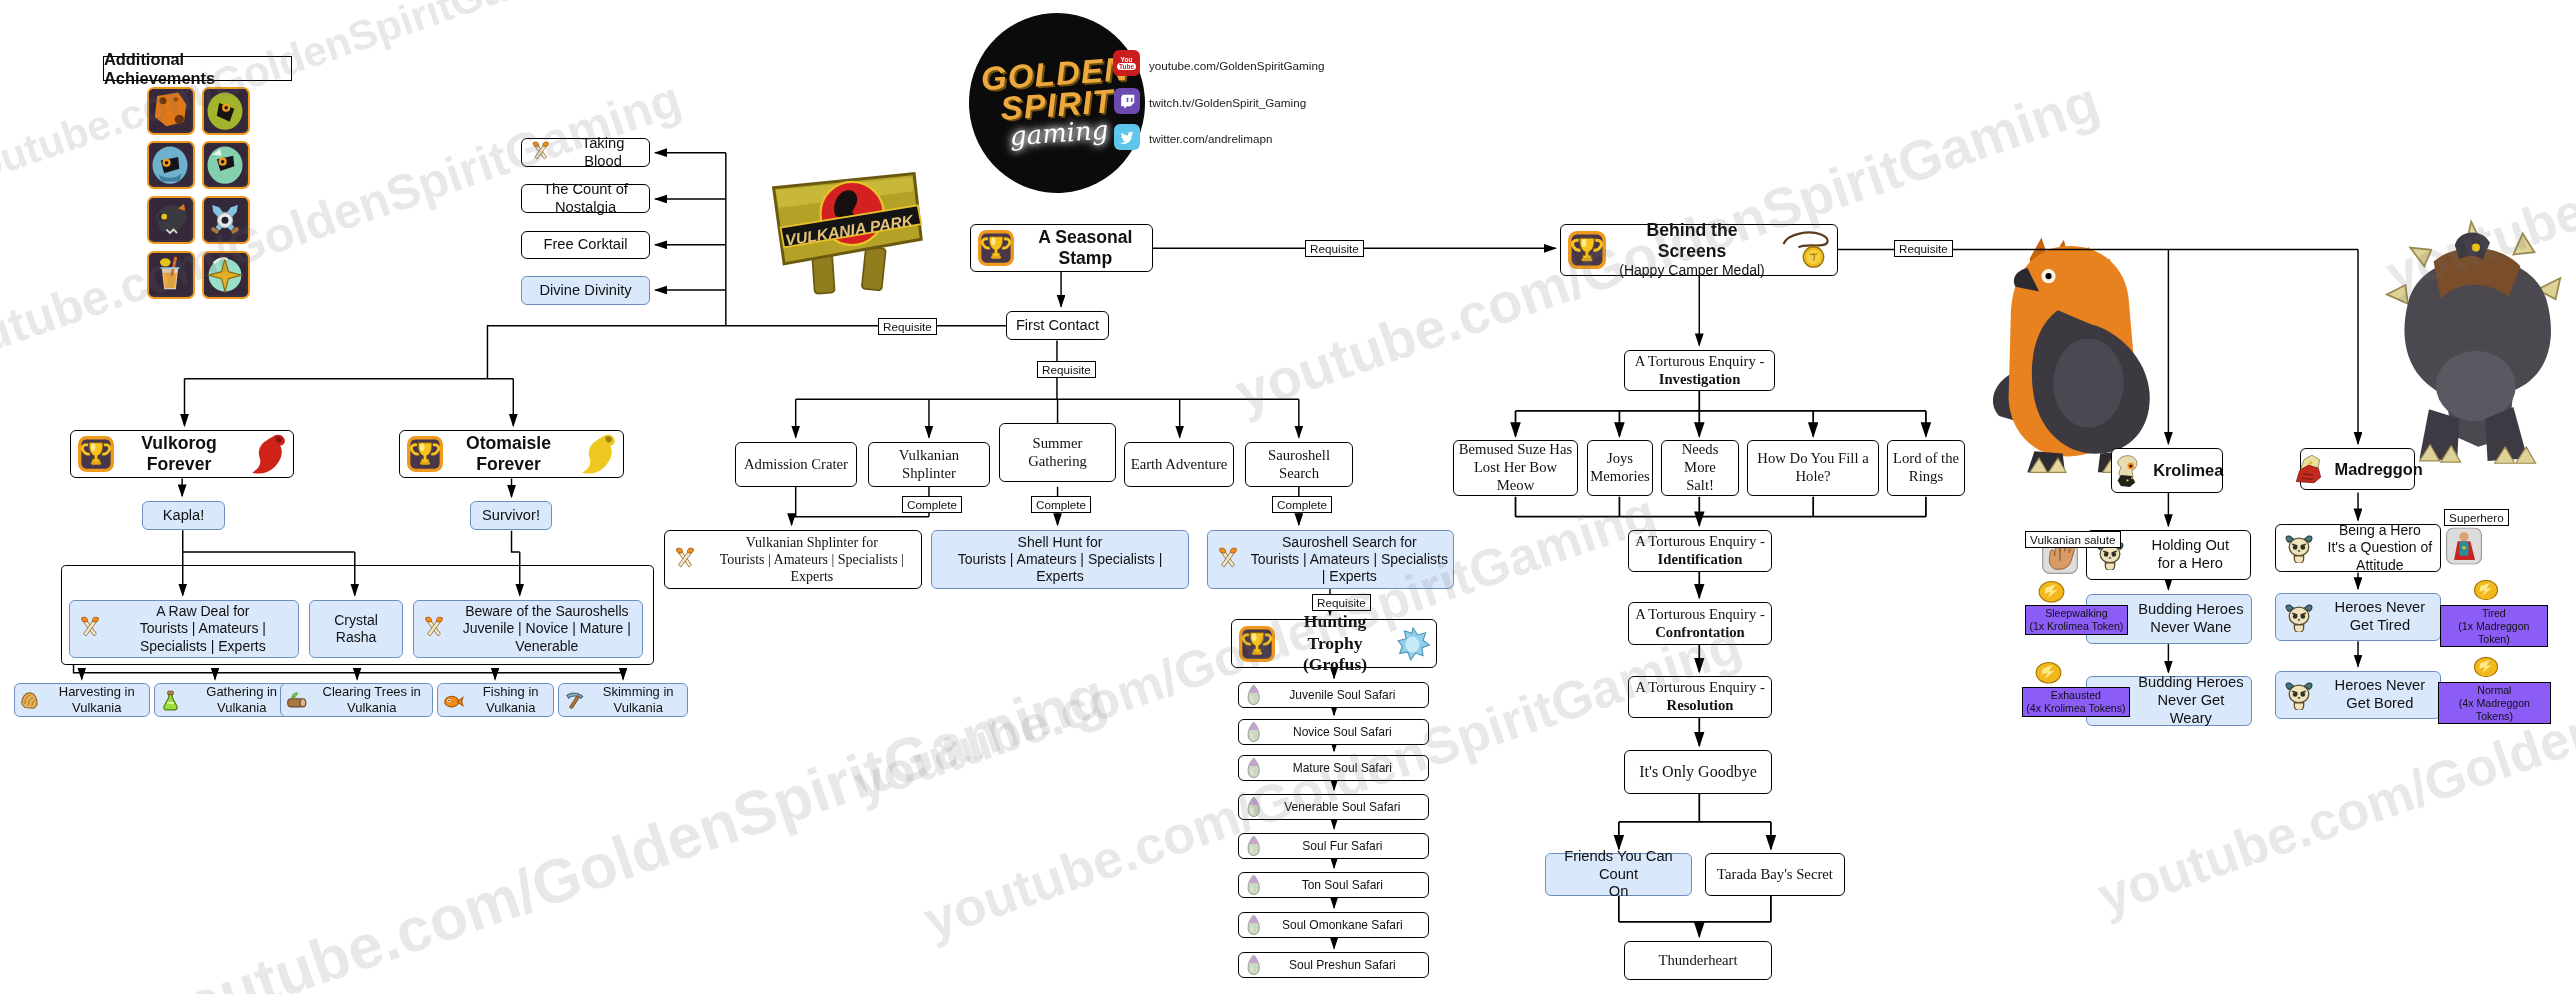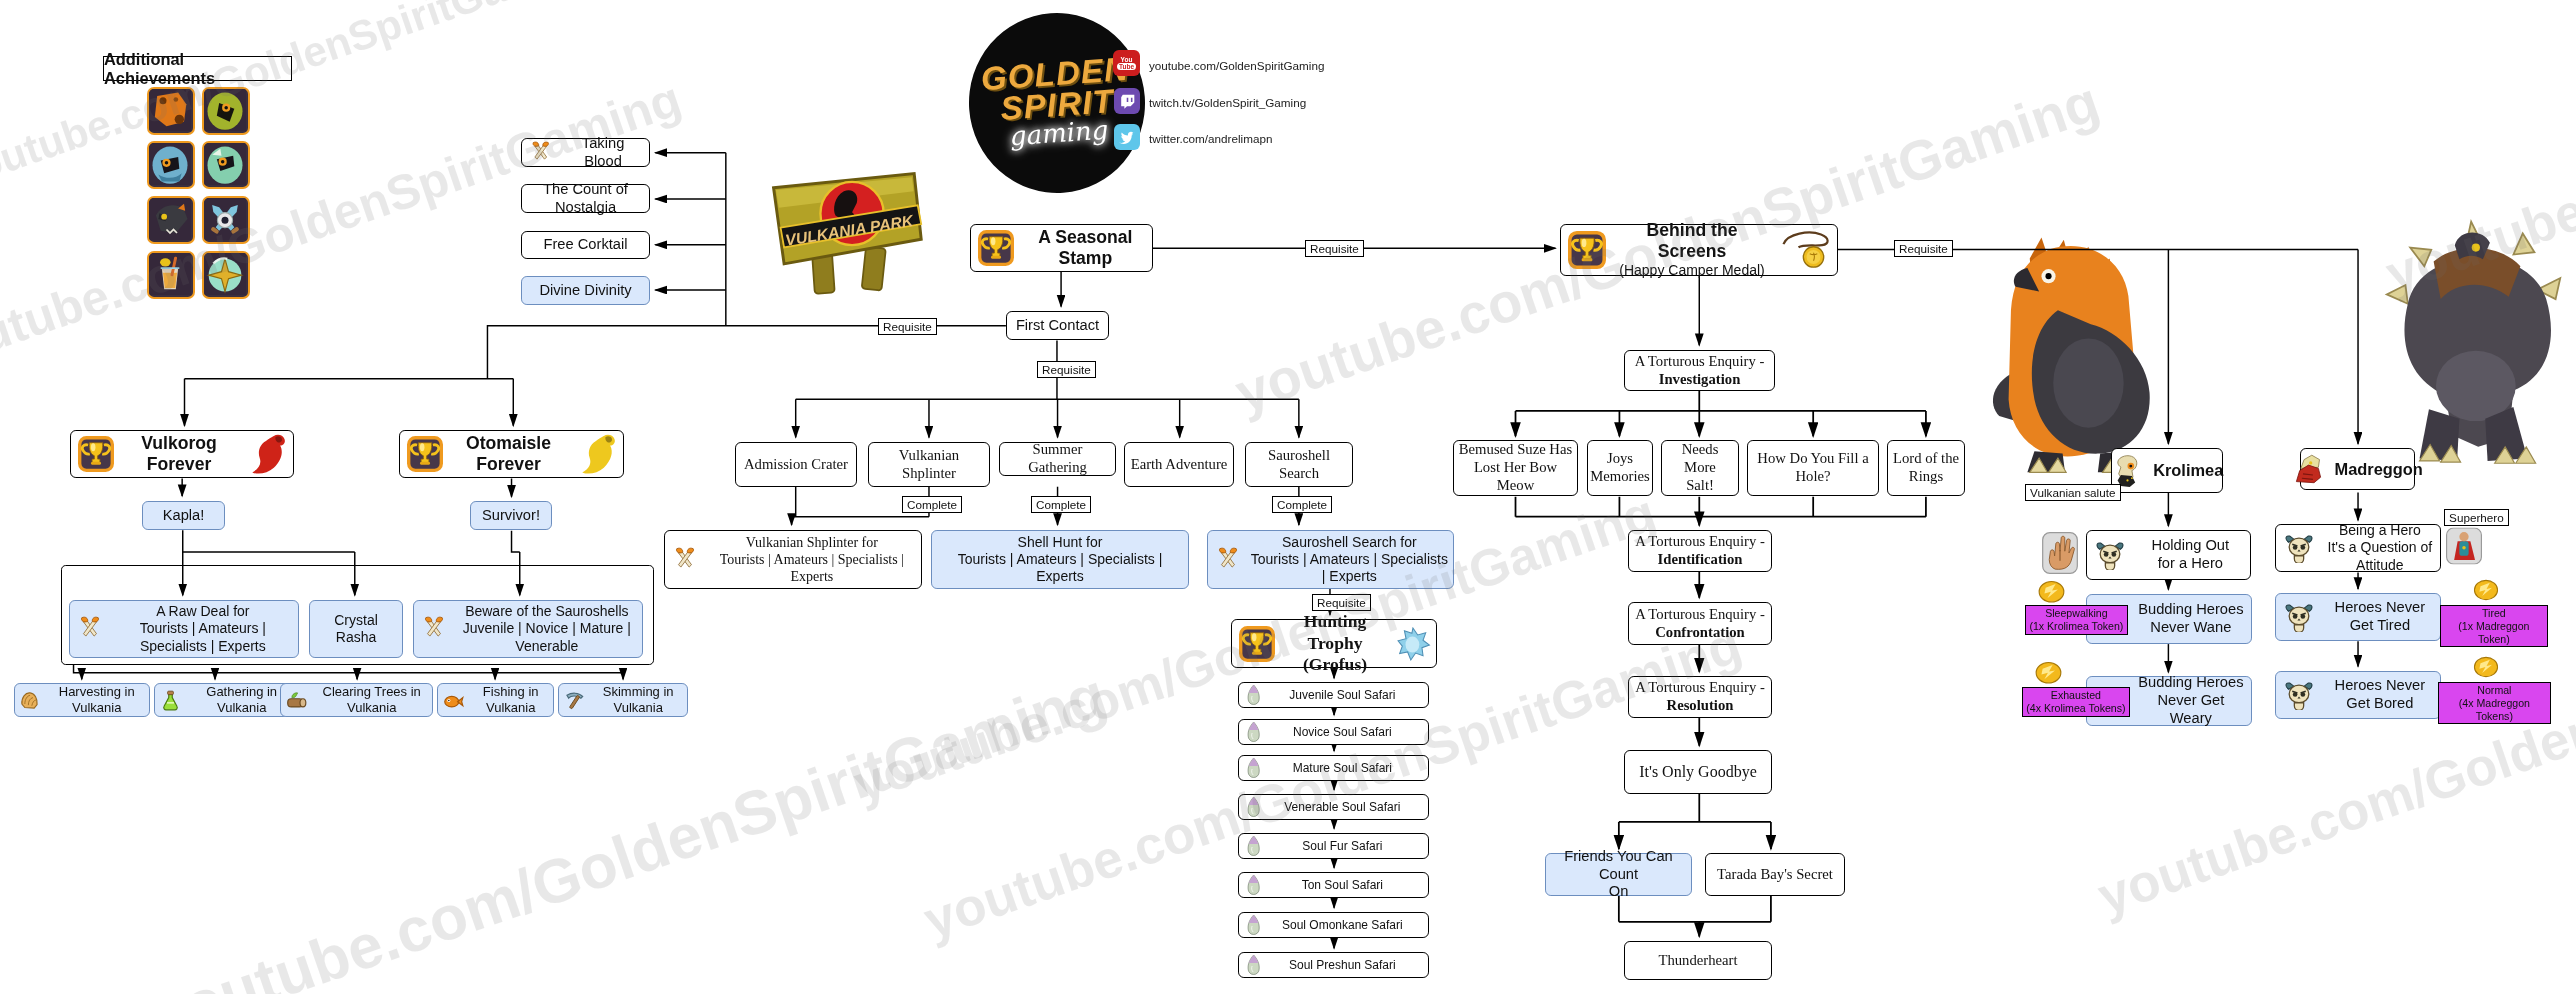--- a/index.html
+++ b/index.html
@@ -10,21 +10,21 @@
   .box{position:absolute;box-sizing:border-box;background:#fff;border:1.5px solid #000;
        border-radius:5.9px;display:flex;align-items:center;justify-content:center;
        text-align:center;font-size:14.7px;line-height:1.22;z-index:3;}
   .box.b3{border-width:1.8px;font-family:Liberation Serif, serif;}
   .box.blue{background:#dae8fc;border:1.2px solid #6c8ebf;}
   .box .ic{flex:0 0 auto;margin:0 4.7px 0 7px;display:flex;align-items:center;}
   .box .tx{flex:1 1 auto;padding:0 4.7px;}
   .troph{font-weight:bold;font-size:17.6px;}
   .lbl{position:absolute;background:#fff;border:0.9px solid #000;font-size:11.7px;
        padding:0.6px 4.1px;white-space:nowrap;z-index:5;line-height:1.2;}
-  .tok{position:absolute;background:#d946ef;border:0.9px solid #000;font-size:10.6px;
+  .tok{position:absolute;background:#8b5cf6;border:0.9px solid #000;font-size:10.6px;
        text-align:center;line-height:1.2;padding:1.2px 2.9px;z-index:4;}
   .wm{position:absolute;color:#6e6e6e;opacity:0.15;font-weight:bold;white-space:nowrap;
       transform:rotate(-19deg);transform-origin:0 0;z-index:6;pointer-events:none;}
   #wires{position:absolute;left:0;top:0;z-index:2;}
   .achv{position:absolute;width:48px;height:48px;border-radius:7px;border:2.9px solid #ef9a1f;
         box-sizing:border-box;overflow:hidden;z-index:3;background:#3a2f3e;}
   .sub{font-weight:normal;font-size:14px;}
   .safari .tx{padding-right:14px;font-size:12px;}
   .smalltx{font-size:14px;}
   .social-label{position:absolute;font-size:11.7px;color:#222;z-index:3;white-space:nowrap;}
@@ -529,21 +529,21 @@
 <div class="box" style="left:1006px;top:311px;width:103px;height:29px">
   <span class="tx">First Contact</span>
 </div>
 
 <div class="box b3" style="left:735px;top:442px;width:122px;height:45px">
   <span class="tx">Admission Crater</span>
 </div>
 <div class="box b3" style="left:868px;top:442px;width:122px;height:45px">
   <span class="tx">Vulkanian Shplinter</span>
 </div>
-<div class="box b3" style="left:999px;top:442px;width:117px;height:34px">
+<div class="box b3" style="left:999px;top:423px;width:117px;height:59px">
   <span class="tx">Summer Gathering</span>
 </div>
 <div class="box b3" style="left:1124px;top:442px;width:110px;height:45px">
   <span class="tx">Earth Adventure</span>
 </div>
 <div class="box b3" style="left:1245px;top:442px;width:108px;height:45px">
   <span class="tx">Sauroshell Search</span>
 </div>
 
 <div class="box b3 smalltx" style="left:664px;top:530px;width:258px;height:59px">
@@ -745,21 +745,21 @@
 <div class="box blue" style="left:2086px;top:676px;width:166px;height:50px">
   <span class="ic">
       <svg width="32" height="29" viewBox="0 0 54 50">
         <use href="#sym-skull"></use>
       </svg>
     </span>
   <span class="tx"><span>Budding Heroes</span><br>
   <span>Never Get Weary</span></span>
 </div>
 
-<div class="lbl" style="left:2025px;top:484px">Vulkanian salute</div>
+<div class="lbl" style="left:2025px;top:531px">Vulkanian salute</div>
 <div class="abs" style="left:2042px;top:532px;z-index:4">
   <svg width="36" height="42" viewBox="0 0 62 72">
       <use href="#sym-hand"></use>
     </svg>
 </div>
 <div class="abs" style="left:2038px;top:580px;z-index:4">
     <svg width="27" height="23.5" viewBox="0 0 46 40">
       <use href="#sym-coin"></use>
     </svg>
   </div>

